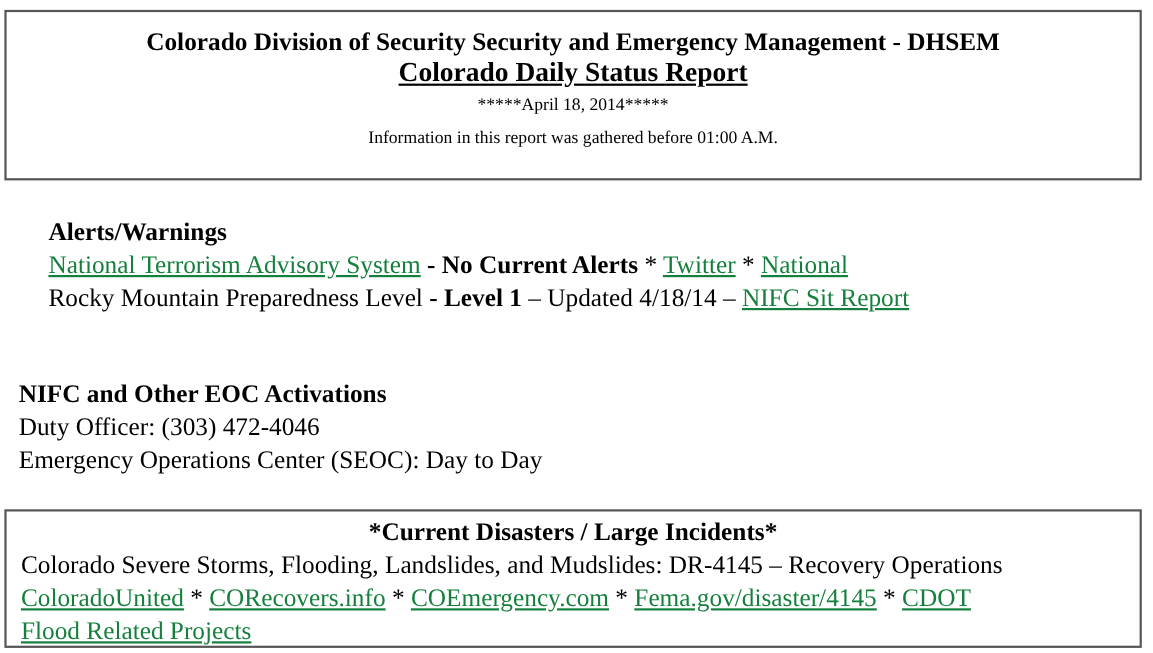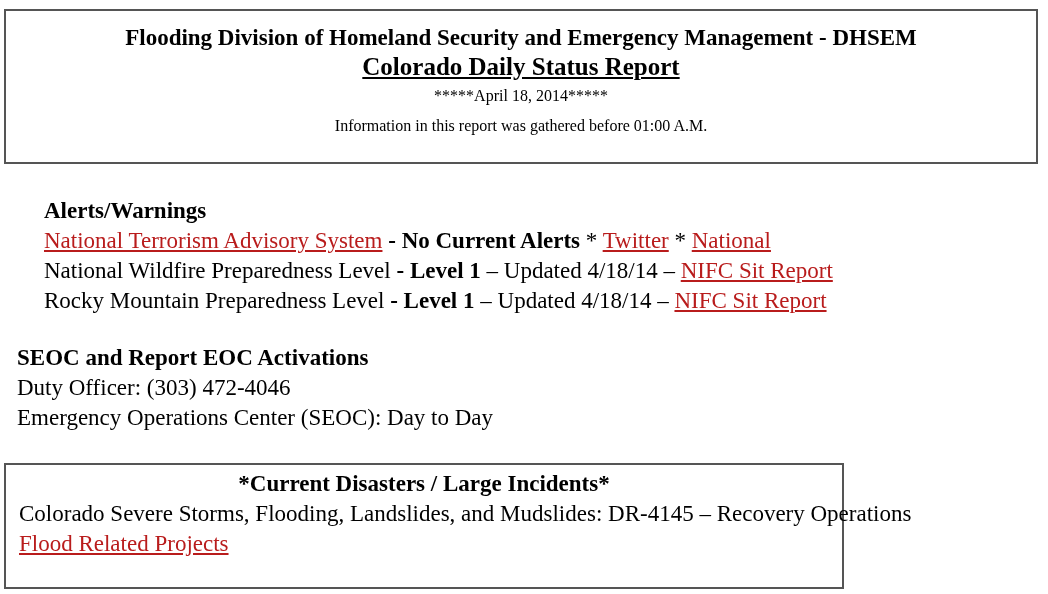--- a/index.html
+++ b/index.html
@@ -43,21 +43,21 @@
       font-size: 25px;
       line-height: 29px;
       display: block;
     }
     .hdr-line {
       display: block;
       font-size: 16px;
       line-height: 30px;
     }
     a {
-      color: #b91c1c;
+      color: #15803d;
       text-decoration: underline;
       cursor: pointer;
     }
     .section {
       position: absolute;
       left: 17px;
     }
     .sec-heading {
       font-weight: bold;
       display: block;
@@ -66,51 +66,51 @@
       display: block;
       white-space: nowrap;
     }
     .b { font-weight: bold; }
     .u { }
     #alerts { top: 196px; margin-left: 27px; }
     #seoc { top: 343px; }
     #disasters-box {
       left: 4px;
       top: 463px;
-      width: 840px;
+      width: 1034px;
       height: 126px;
       padding: 4px 0 4px 13px;
     }
     #disasters-box .dis-title {
       display: block;
       text-align: center;
       font-weight: bold;
       padding-right: 13px;
     }
   </style>
 </head>
 <body>
 
 <div class="box" id="header-box">
-  <span class="hdr-title">Flooding Division of Homeland Security and Emergency Management - DHSEM</span>
+  <span class="hdr-title">Colorado Division of Security Security and Emergency Management - DHSEM</span>
   <span class="hdr-sub">Colorado Daily Status Report</span>
   <span class="hdr-line">*****April 18, 2014*****</span>
   <span class="hdr-line">Information in this report was gathered before 01:00 A.M.</span>
 </div>
 
 <div class="section" id="alerts">
   <span class="sec-heading">Alerts/Warnings</span>
   <span class="line"><a>National Terrorism Advisory System</a><span class="b"> - No Current Alerts</span><span> * </span><a>Twitter</a><span> * </span><a>National</a></span>
-  <span class="line"><span>National Wildfire Preparedness Level </span><span class="b">- Level 1</span><span> – Updated 4/18/14 – </span><a>NIFC Sit Report</a></span>
   <span class="line"><span>Rocky Mountain Preparedness Level </span><span class="b">- Level 1</span><span> – Updated 4/18/14 – </span><a>NIFC Sit Report</a></span>
 </div>
 
 <div class="section" id="seoc">
-  <span class="sec-heading">SEOC and Report EOC Activations</span>
+  <span class="sec-heading">NIFC and Other EOC Activations</span>
   <span class="line u">Duty Officer: (303) 472-4046</span>
   <span class="line">Emergency Operations Center (SEOC): Day to Day</span>
 </div>
 
 <div class="box" id="disasters-box">
   <span class="dis-title">*Current Disasters / Large Incidents*</span>
   <span class="line">Colorado Severe Storms, Flooding, Landslides, and Mudslides: DR-4145 – Recovery Operations</span>
+  <span class="line"><a>ColoradoUnited</a><span> * </span><a>CORecovers.info</a><span> * </span><a>COEmergency.com</a><span> * </span><a>Fema.gov/disaster/4145</a><span> * </span><a>CDOT</a></span>
   <span class="line"><a>Flood Related Projects</a></span>
 </div>
 
 </body></html>

